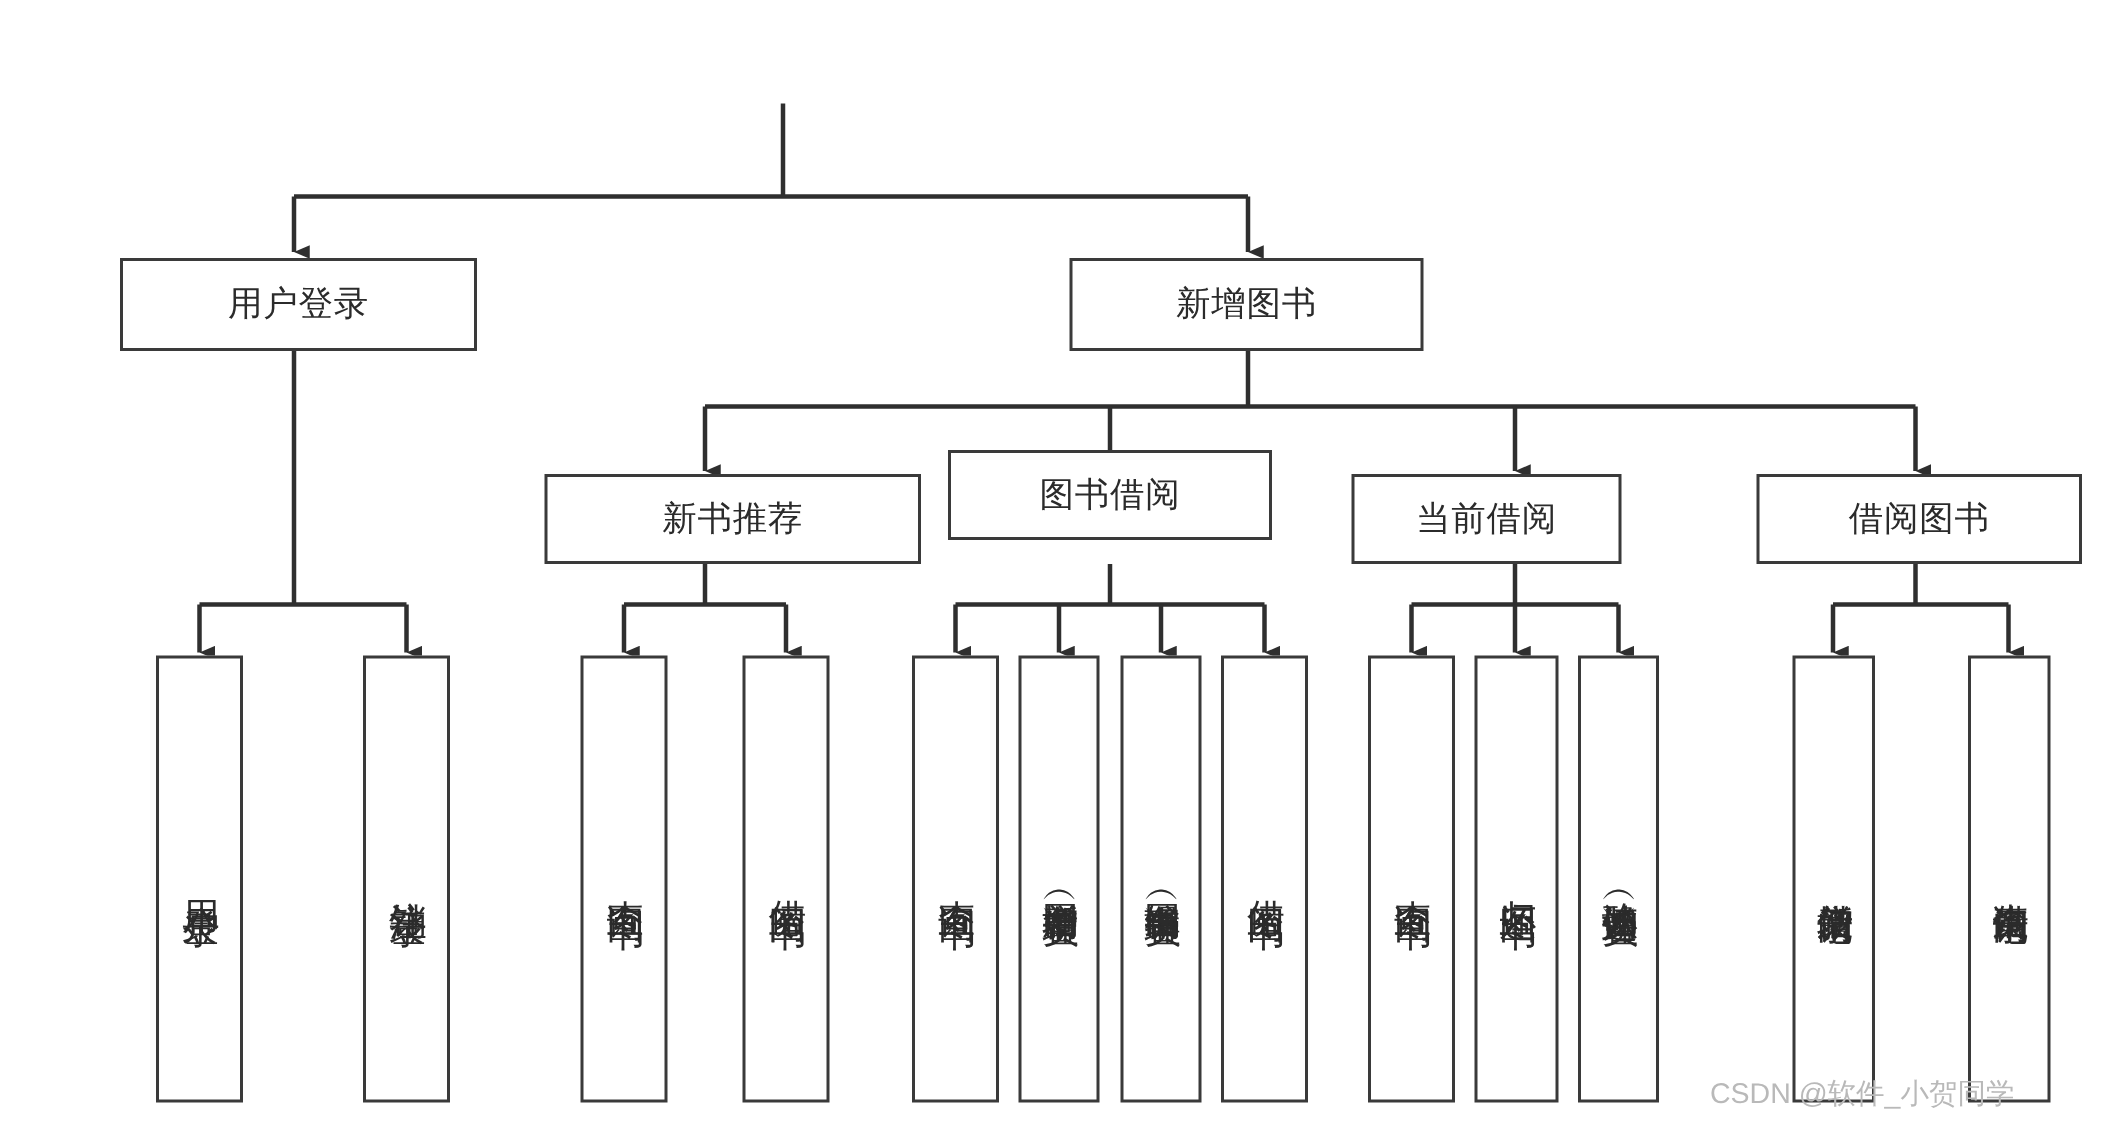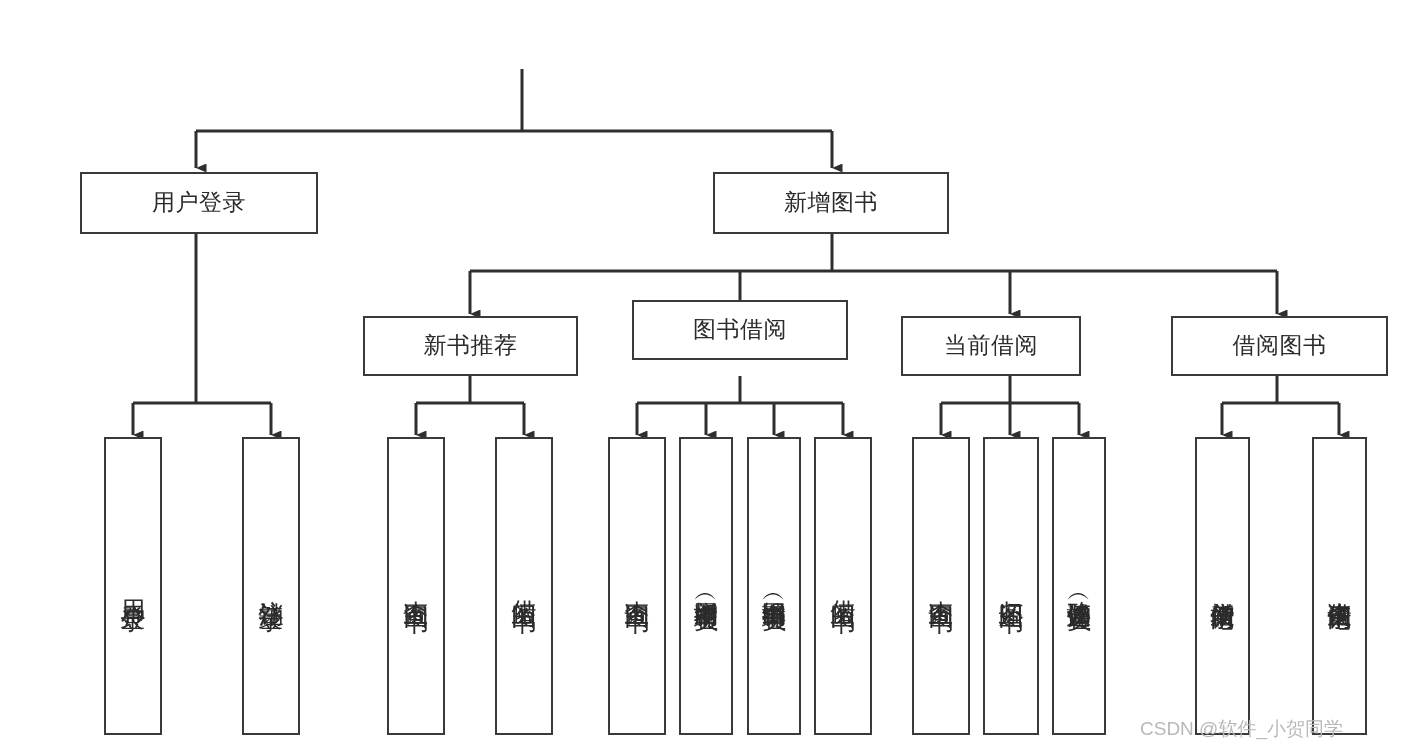--- a/index.html
+++ b/index.html
@@ -136,21 +136,21 @@
   </svg>
 
 
   <div class="node horiz" style="left:80px; top:172px; width:238px; height:62px;">
     <span class="lbl">用户登录</span>
   </div>
   <div class="node horiz" style="left:713px; top:172px; width:236px; height:62px;">
     <span class="lbl">新增图书</span>
   </div>
 
-  <div class="node horiz" style="left:363px; top:316px; width:215px; height:60px;">
+  <div class="node horiz" style="left:363px; top:316px; width:251px; height:60px;">
     <span class="lbl">新书推荐</span>
   </div>
   <div class="node horiz" style="left:632px; top:300px; width:216px; height:60px;">
     <span class="lbl">图书借阅</span>
   </div>
   <div class="node horiz" style="left:901px; top:316px; width:180px; height:60px;">
     <span class="lbl">当前借阅</span>
   </div>
   <div class="node horiz" style="left:1171px; top:316px; width:217px; height:60px;">
     <span class="lbl">借阅图书</span>

